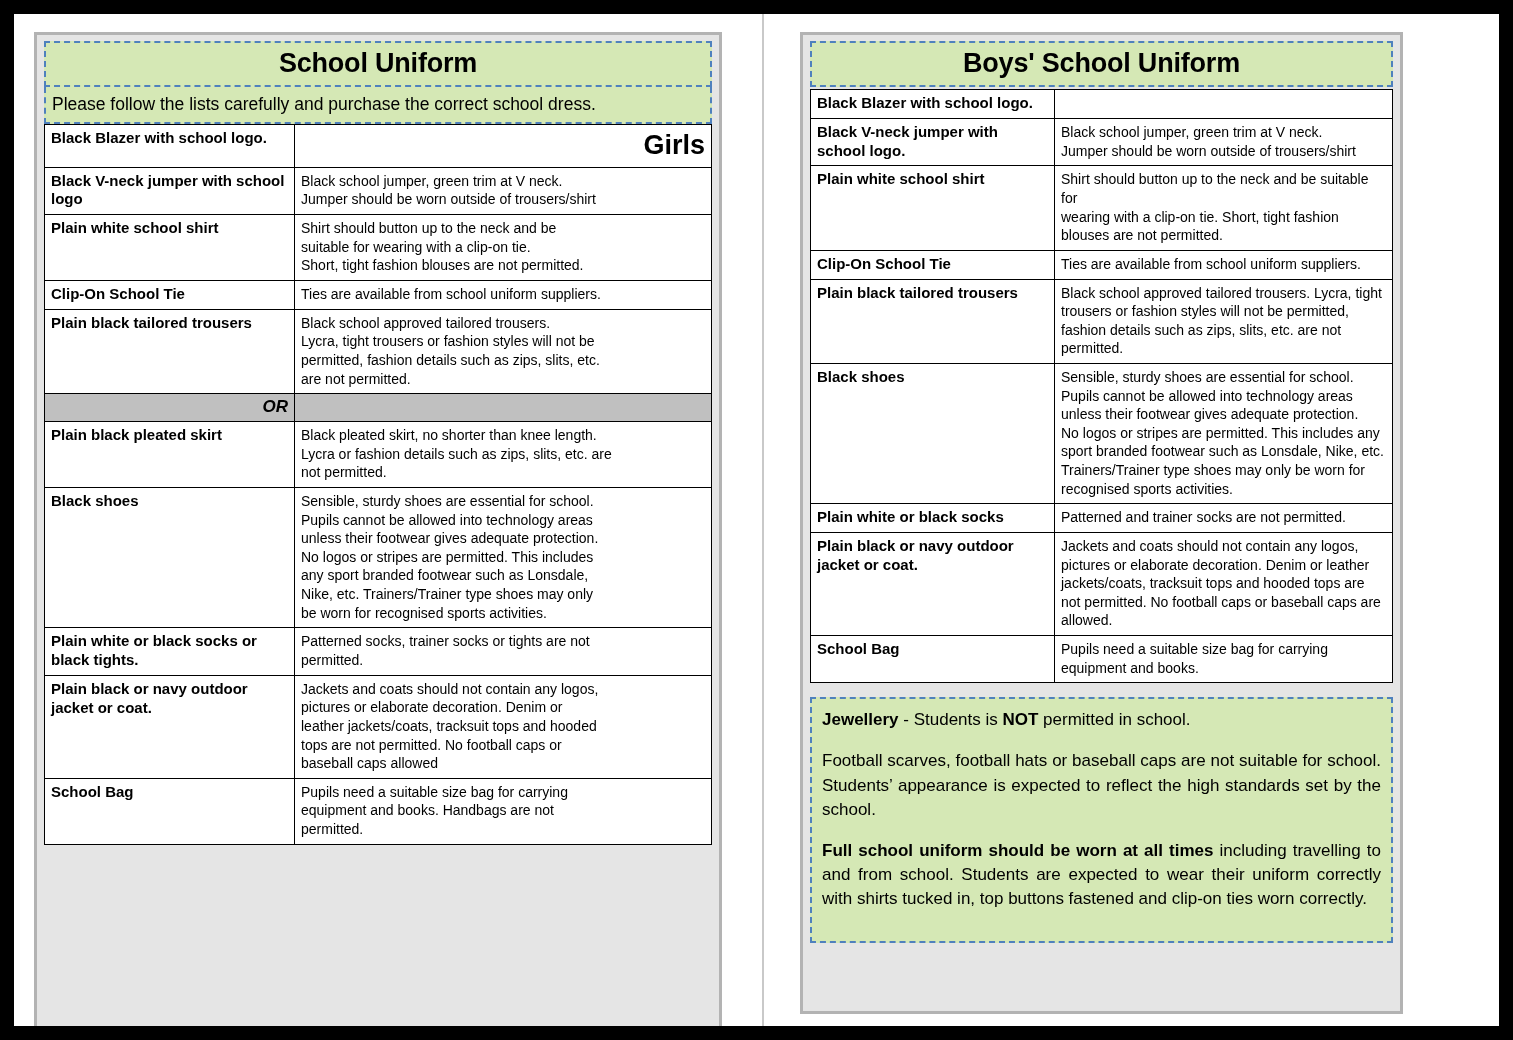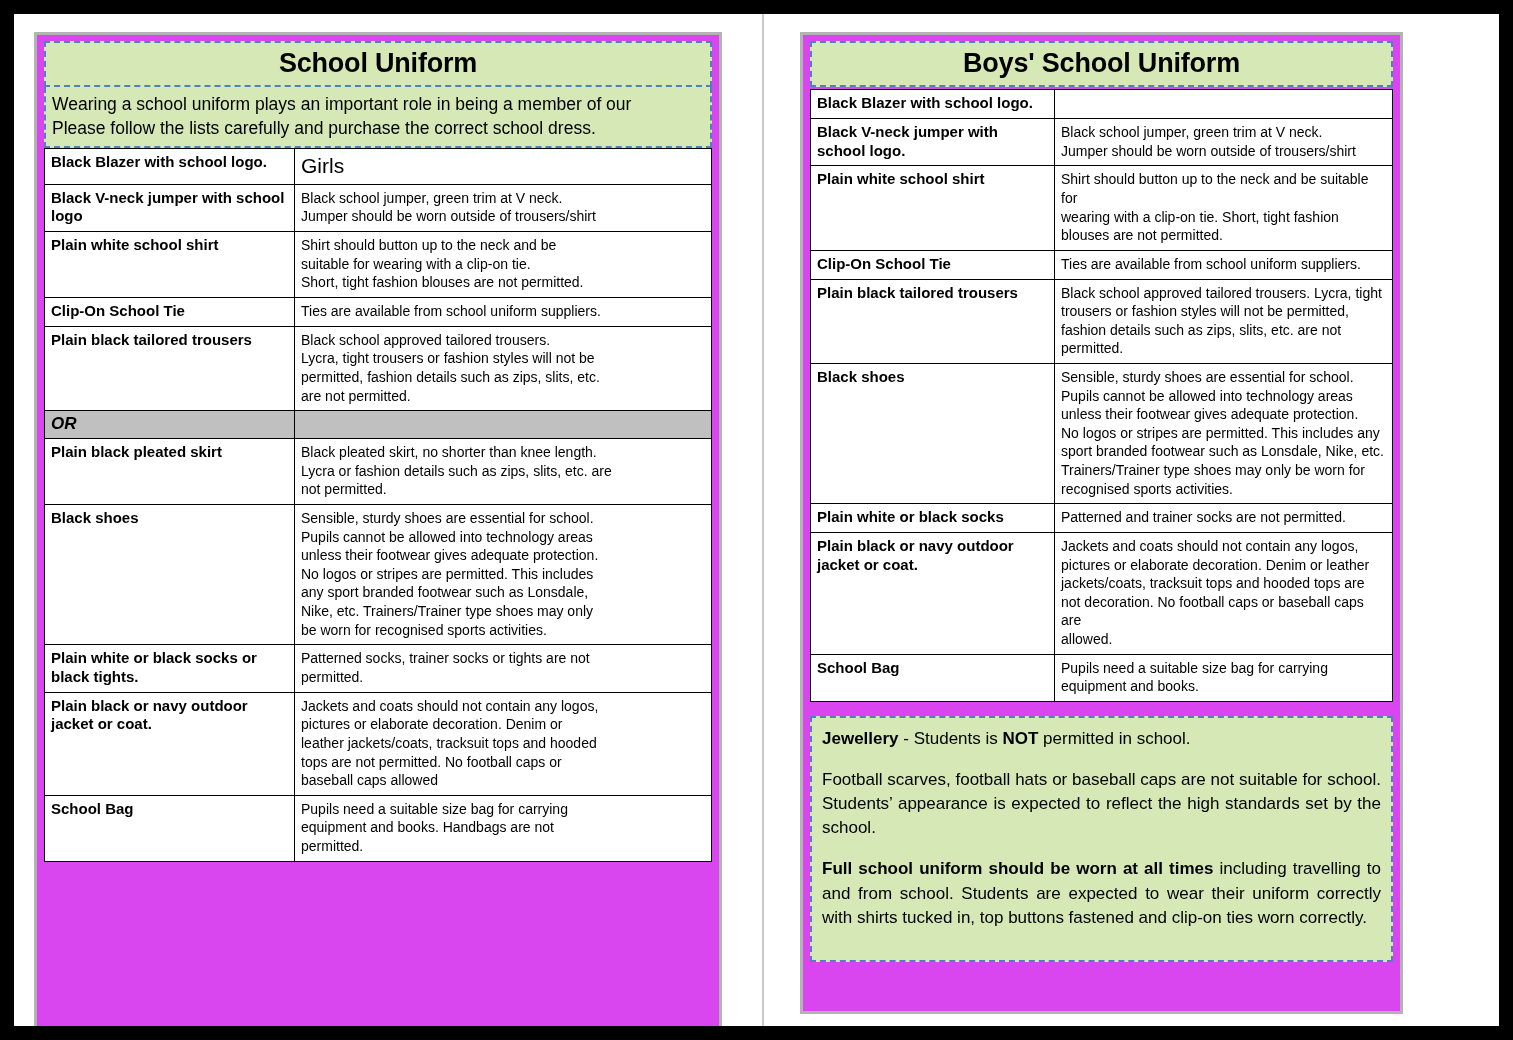--- a/index.html
+++ b/index.html
@@ -37,21 +37,21 @@
     left: 748px;
     top: 0px;
     width: 2px;
     height: 1012px;
     background: #c9c9c9;
   }
 
   
   .panel {
     position: absolute;
-    background: #d946ef;
+    background: #e5e5e5;
     border: 3px solid #b3b3b3;
     padding: 0px;
   }
   .panel-left  { left: 20px;  top: 18px;  width: 688px; height: 1000px; }
   .panel-right { left: 786px; top: 18px;  width: 603px; height: 982px; }
 
   .panel-inner {
     padding: 6px 7px 6px 7px;
     height: 100%;
   }
@@ -108,33 +108,33 @@
     line-height: 1.25;
   }
   .desc-text {
     font-size: 14px;
     color: #000000;
     line-height: 1.33;
   }
   .desc-line { display: block; }
 
   .girls-head {
-    text-align: left;
-    font-size: 21px;
-    font-weight: normal;
+    text-align: right;
+    font-size: 27px;
+    font-weight: bold;
     color: #000000;
     line-height: 1.2;
   }
 
   tr.or-row td {
     background: #c0c0c0;
     padding: 3px 6px 4px 6px;
   }
   .or-text {
-    text-align: left;
+    text-align: right;
     font-weight: bold;
     font-style: italic;
     font-size: 17px;
     color: #000000;
   }
 
   
   table.uniform-right td { padding: 4px 6px 5px 6px; }
   .rcol-item { width: 244px; }
 
@@ -168,21 +168,20 @@
     <div class="page-separator"></div>
 
     <div class="panel panel-left">
       <div class="panel-inner">
 
         <div class="title-box">
           <div class="title-text">School Uniform</div>
         </div>
 
         <div class="intro-box">
-          <div class="intro-line">Wearing a school uniform plays an important role in being a member of our</div>
           <div class="intro-line">Please follow the lists carefully and purchase the correct school dress.</div>
         </div>
 
         <div class="table-wrap-left">
           <table class="uniform uniform-left">
             <colgroup>
               <col class="col-item">
               <col class="col-desc">
             </colgroup>
             <tbody id="left-table-body">
@@ -414,21 +413,21 @@
                 </tr>
                 <tr>
                   <td>
                     <div class="item-label">Plain black or navy outdoor jacket or coat.</div>
                   </td>
                   <td>
                     <div class="desc-text">
                       <span class="desc-line">Jackets and coats should not contain any logos,</span>
                       <span class="desc-line">pictures or elaborate decoration.  Denim or leather</span>
                       <span class="desc-line">jackets/coats, tracksuit tops and hooded tops are</span>
-                      <span class="desc-line">not decoration.  No football caps or baseball caps are</span>
+                      <span class="desc-line">not permitted.  No football caps or baseball caps are</span>
                       <span class="desc-line">allowed.</span>
                     </div>
                   </td>
                 </tr>
                 <tr>
                   <td>
                     <div class="item-label">School Bag</div>
                   </td>
                   <td>
                     <div class="desc-text">

